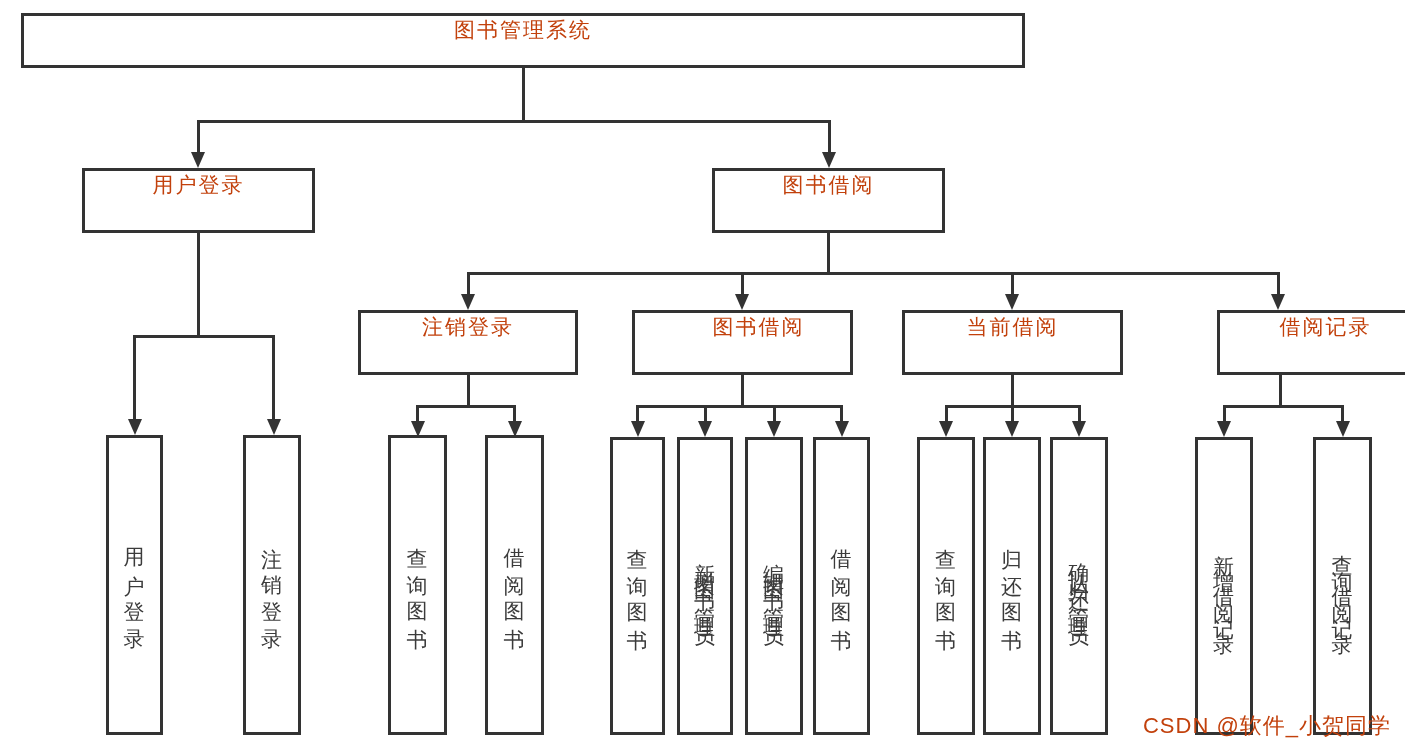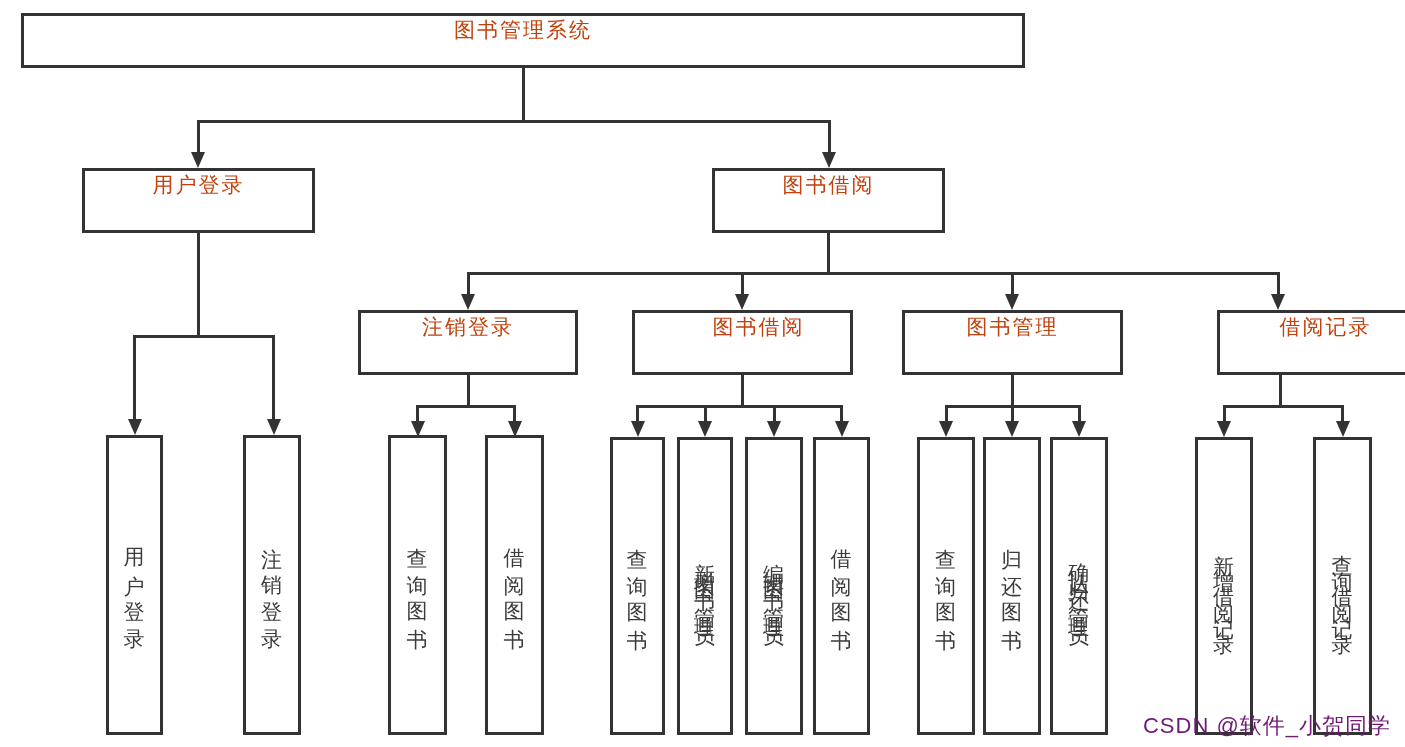--- a/index.html
+++ b/index.html
@@ -24,21 +24,21 @@
   .ls-mid{letter-spacing:16px;}
   .ls-tight{letter-spacing:9px;}
   .hline{position:absolute;height:3px;background:#333333;}
   .vline{position:absolute;width:3px;background:#333333;}
   .arrow{
     position:absolute;width:0;height:0;
     border-left:7px solid transparent;border-right:7px solid transparent;
     border-top:16px solid #333333;
   }
   .watermark{
-    position:absolute;right:14px;bottom:6px;font-size:22px;color:#701a75;
+    position:absolute;right:14px;bottom:6px;font-size:22px;color:#c2410c;
     letter-spacing:1px;white-space:nowrap;margin-left:12px;
   }
 </style>
 </head>
 <body>
 
 <div id="canvas">
 
   <div class="box" style="left:21px;top:13px;width:1004px;height:55px;">
     <span>图书管理系统</span>
@@ -76,21 +76,21 @@
   <div class="vline" style="left:1276.5px;top:272px;height:22px;"></div>
   <div class="arrow" style="left:1271px;top:294px;"></div>
 
   <div class="box" style="left:358px;top:310px;width:220px;height:65px;">
     <span>注销登录</span>
   </div>
   <div class="box" style="left:632px;top:310px;width:221px;height:65px;padding-left:32px;">
     <span>图书借阅</span>
   </div>
   <div class="box" style="left:902px;top:310px;width:221px;height:65px;">
-    <span>图书管理</span>
+    <span>当前借阅</span>
   </div>
   <div class="box" style="left:1217px;top:310px;width:217px;height:65px;">
     <span>借阅记录</span>
   </div>
 
   <div class="vline" style="left:466.5px;top:375px;height:30px;"></div>
   <div class="hline" style="left:416px;top:405px;width:99px;"></div>
   <div class="vline" style="left:416px;top:405px;height:16px;"></div>
   <div class="arrow" style="left:410.5px;top:421px;"></div>
   <div class="vline" style="left:513px;top:405px;height:16px;"></div>

